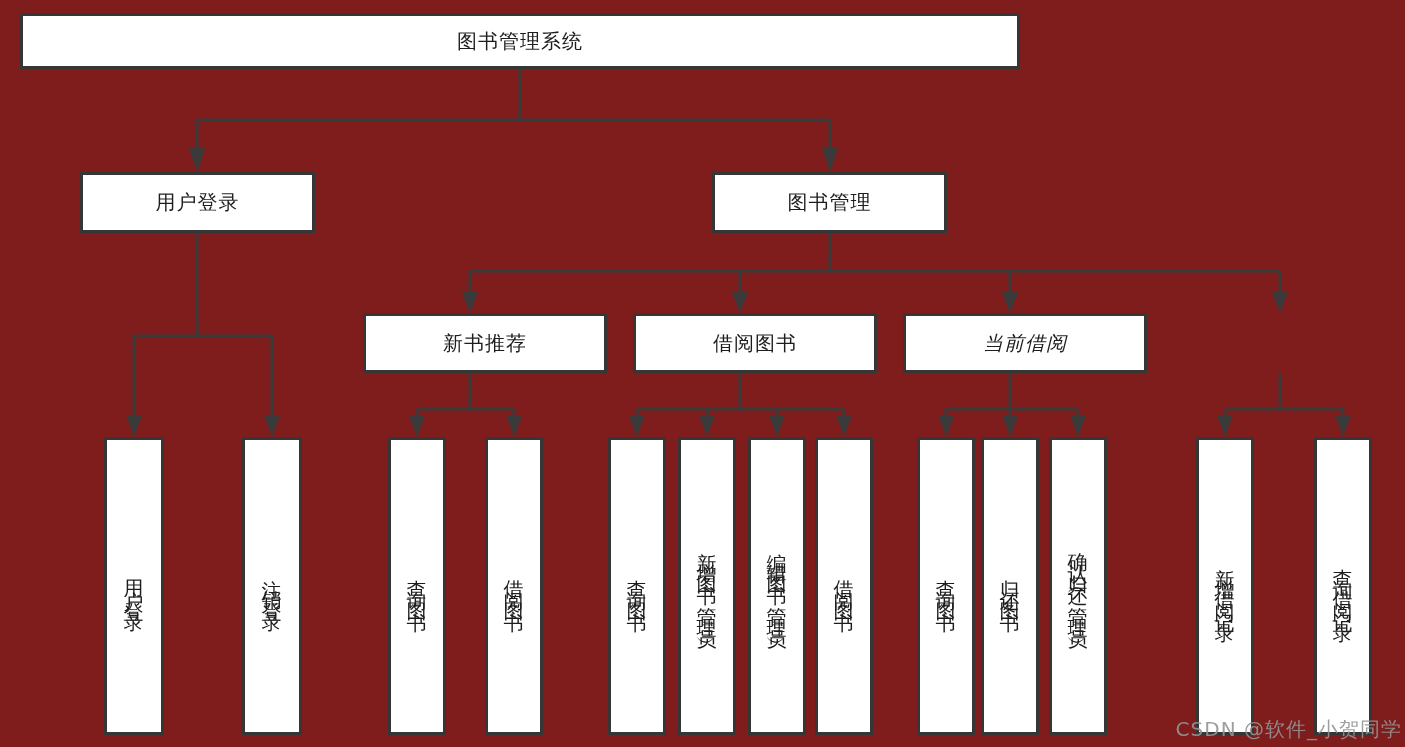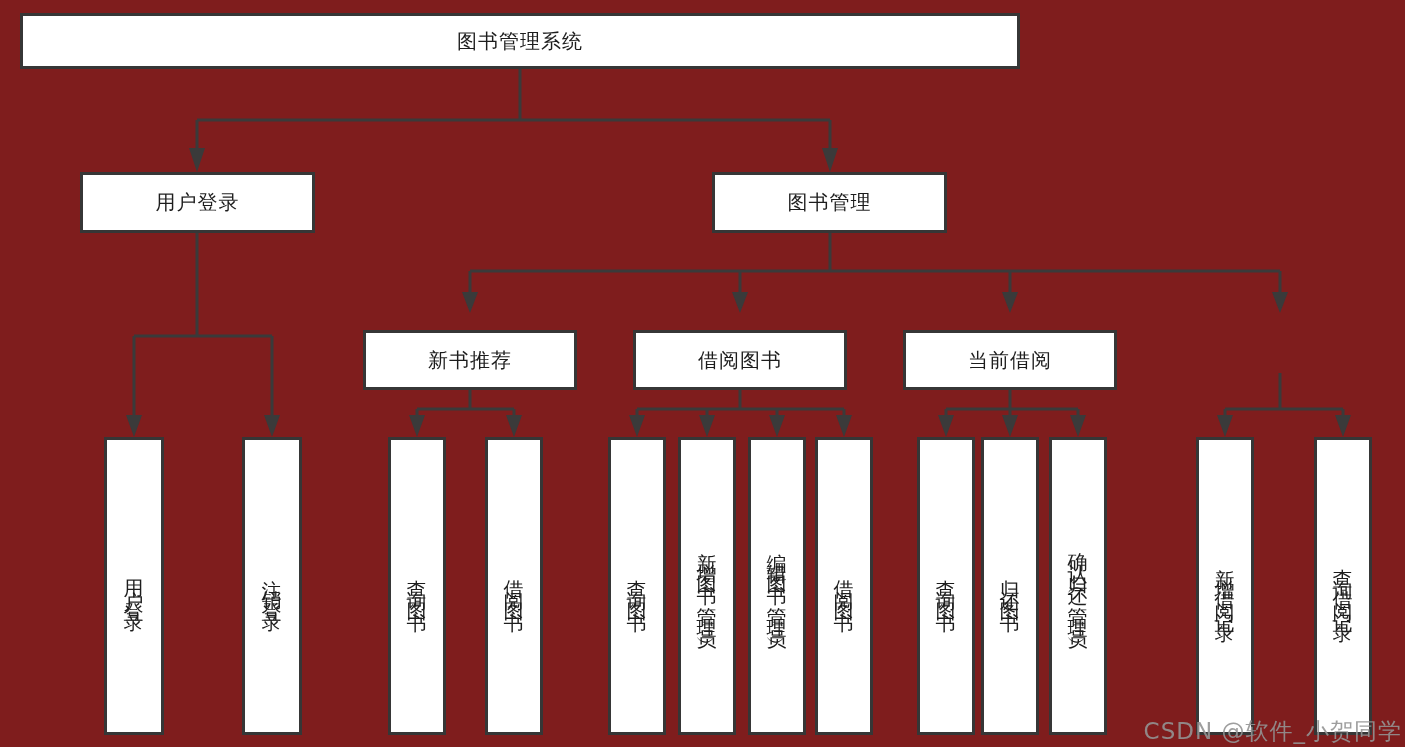--- a/index.html
+++ b/index.html
@@ -28,24 +28,24 @@
     font-size: 20px;
     letter-spacing: 1px;
     text-align: center;
   }
   
   .n-root  { left: 20px;  top: 13px;  width: 1000px; height: 56px; }
   
   .n-l2a   { left: 80px;  top: 172px; width: 235px;  height: 61px; }
   .n-l2b   { left: 712px; top: 172px; width: 235px;  height: 61px; }
   
-  .n-l3    { top: 330px; width: 214px; height: 60px; }
+  .n-l3    { top: 313px; width: 244px; height: 60px; }
   .n-l3a   { left: 363px; }
   .n-l3b   { left: 633px; }
-  .n-l3c   { left: 903px; }
+  .n-l3c   { left: 903px; font-style: italic; }
   .n-l3d   { left: 1173px; }
   
   .leaf    { top: 437px; height: 298px; width: 58px; }
   .leaf span {
     writing-mode: vertical-rl;
     text-orientation: mixed;
     letter-spacing: 11px;
     line-height: 1;
     white-space: nowrap;
   }
@@ -59,21 +59,21 @@
   .lf8  { left: 815px; }
   .lf9  { left: 917px; }
   .lf10 { left: 981px; }
   .lf11 { left: 1049px; }
   .lf12 { left: 1196px; }
   .lf13 { left: 1314px; }
   #watermark {
     position: absolute;
     right: 3px;
     top: 716px;
-    font-size: 23px;
+    font-size: 20px;
     color: rgba(148,148,148,0.9);
     letter-spacing: 1px;
     white-space: nowrap;
   }
 </style>
 </head>
 <body>
 
 <div id="canvas">
 

